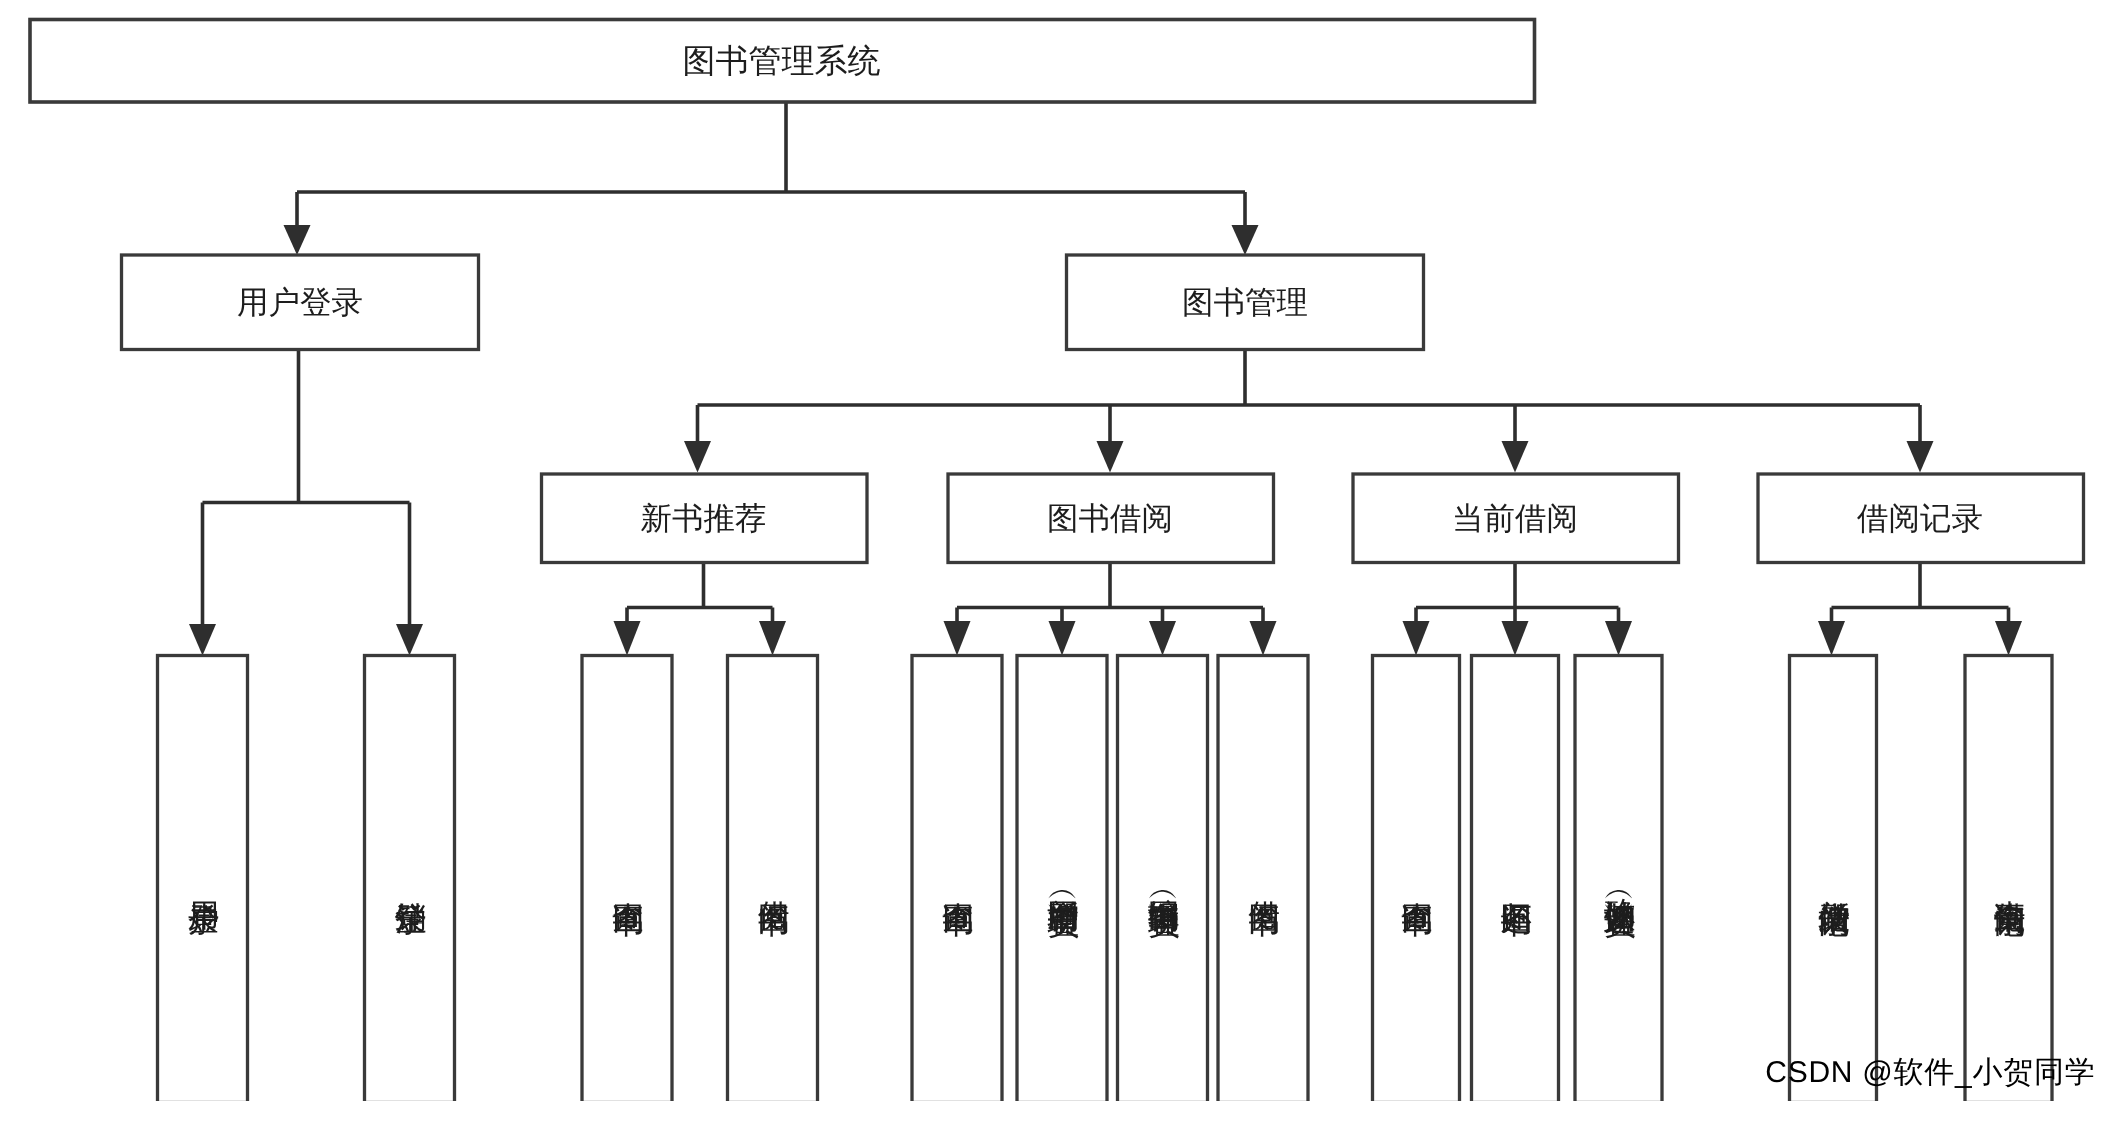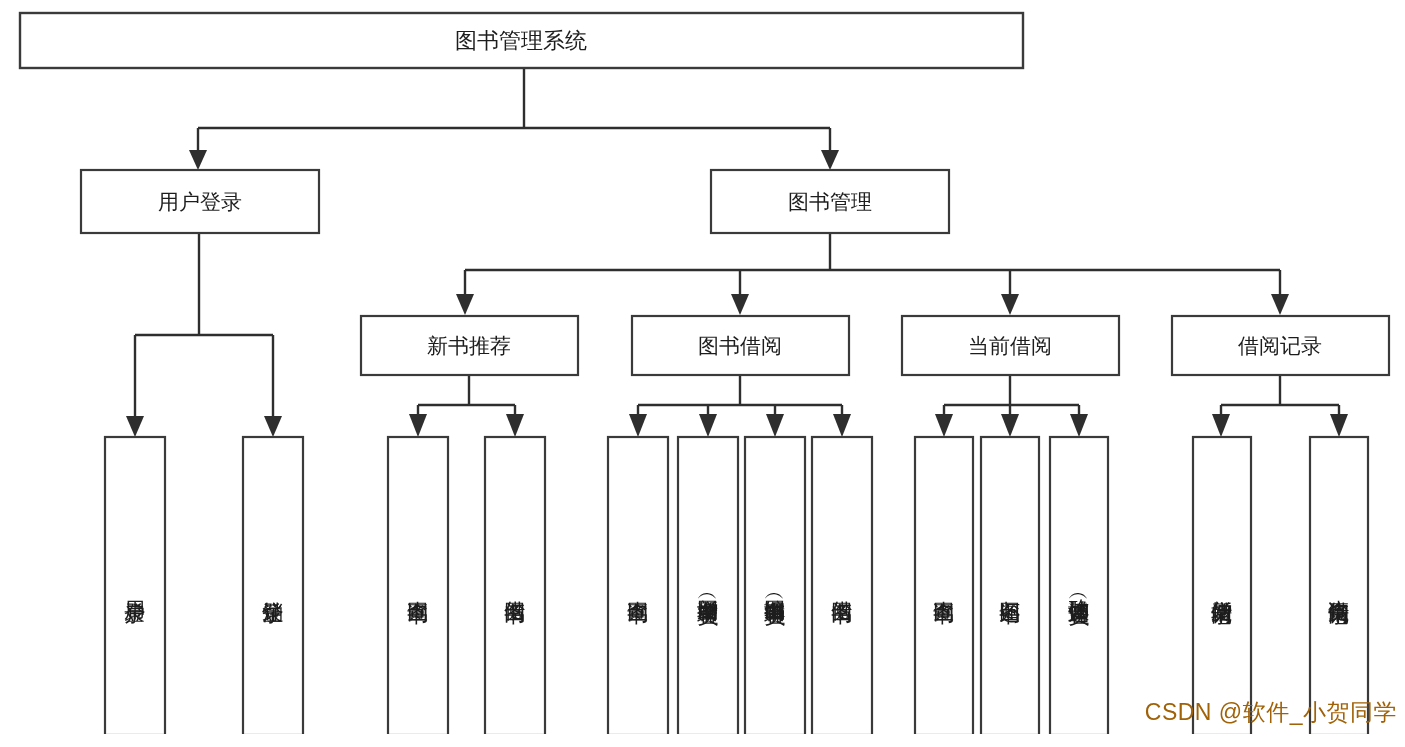--- a/index.html
+++ b/index.html
@@ -75,22 +75,22 @@
     line-height: 1.12;
     color: #1d1d1d;
     letter-spacing: 1px;
     white-space: nowrap;
   }
   .watermark {
     position: absolute;
     right: 8px;
     bottom: 6px;
     font-family: "Liberation Sans", "DejaVu Sans", sans-serif;
-    font-size: 23px;
-    color: #a16207;
+    font-size: 20px;
+    color: #000000;
     letter-spacing: 0.5px;
     user-select: none;
     white-space: nowrap;
     text-align: center;
   }
 </style>
 </head>
 <body>
 
 <div id="diagram-root">

